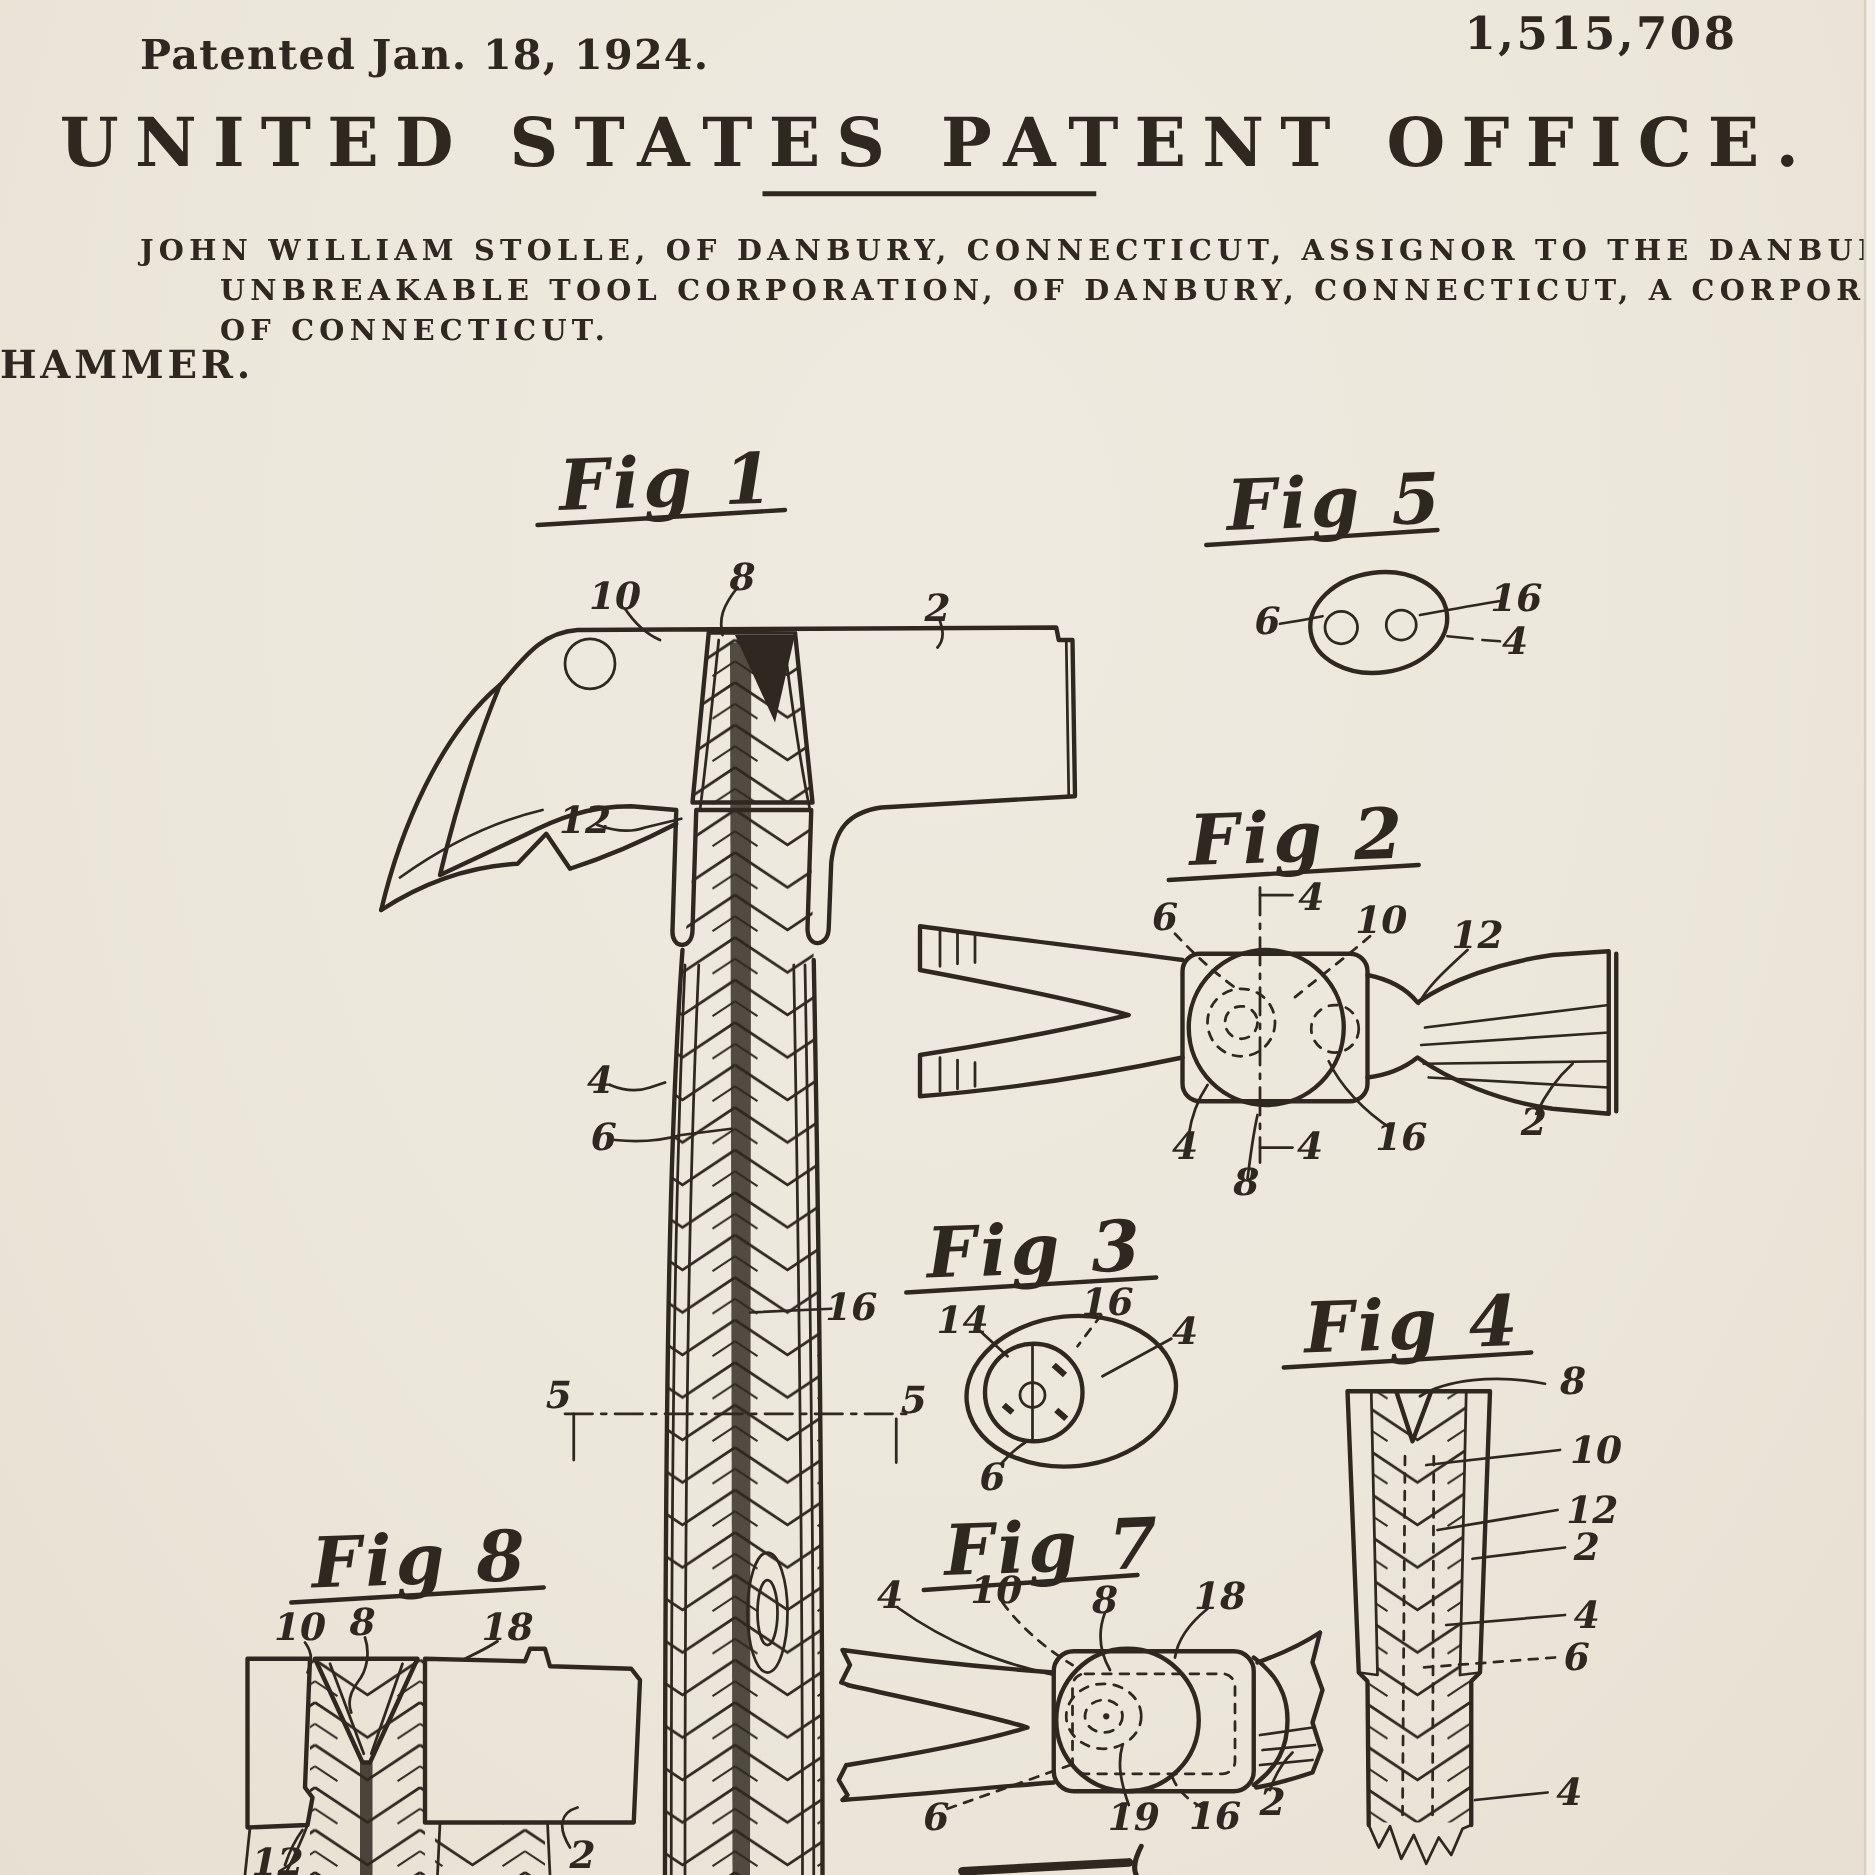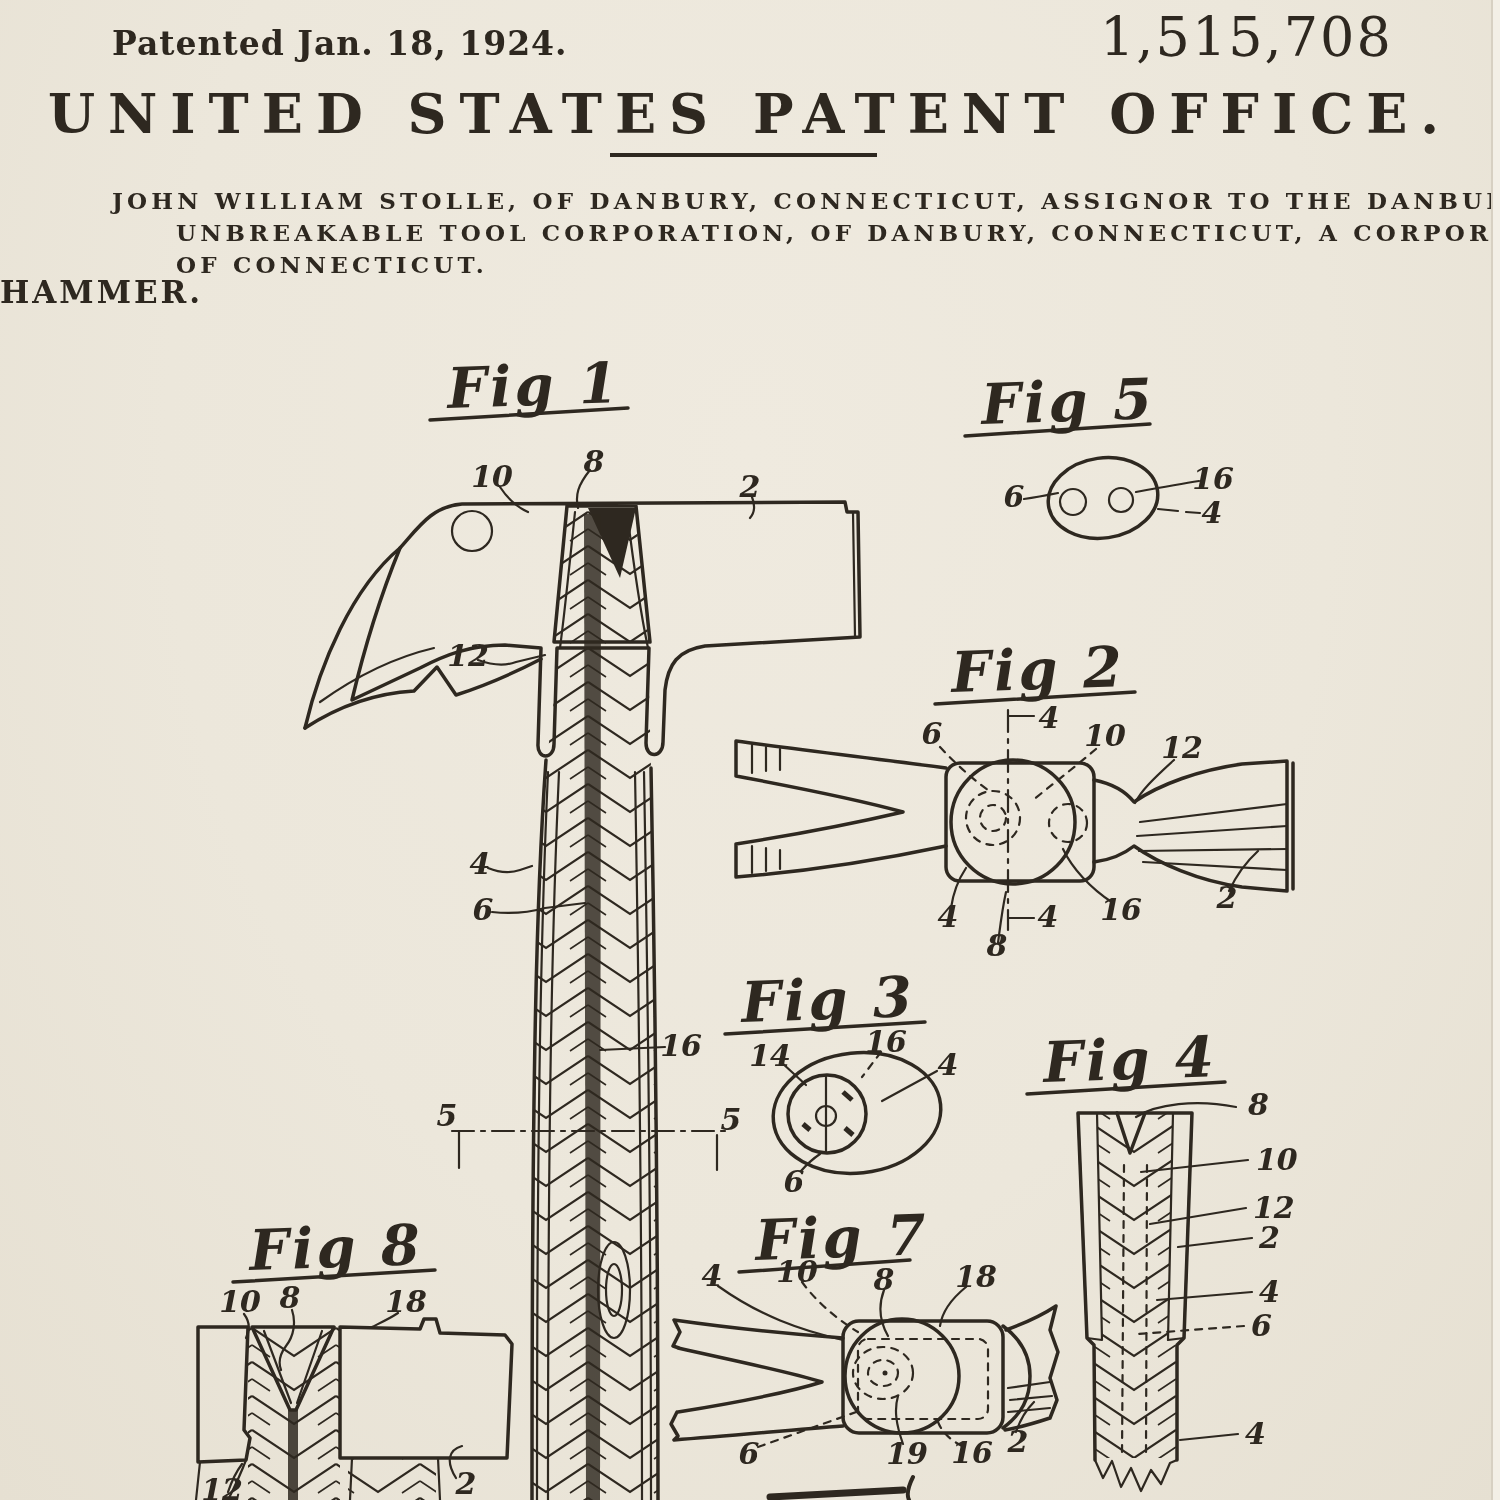--- a/index.html
+++ b/index.html
@@ -4,21 +4,21 @@
 <style>
   :root { --paper:#ece7db; --ink:#2e2820; }
   html,body { margin:0; padding:0; }
   body {
     width:1500px; height:1500px; position:relative; overflow:hidden;
     background: radial-gradient(ellipse at 50% 30%, #efeadf 0%, var(--paper) 55%, #e6e0d2 100%);
     font-family:"DejaVu Serif", serif; color:var(--ink);
   }
   .abs { position:absolute; }
   .patented { left:112px; top:24px; font-size:33px; font-weight:bold; letter-spacing:1px; }
-  .patnum   { left:1100px; top:6px; width:290px; text-align:right; font-size:54px; font-weight:normal; letter-spacing:2px; }
+  .patnum   { left:1100px; top:6px; width:290px; text-align:right; font-size:36px; font-weight:bold; letter-spacing:2px; }
   .office   { left:0; right:0; top:82px; text-align:center; font-size:54px; font-weight:bold; letter-spacing:13px; }
   .divider  { left:610px; top:153px; width:267px; height:4px; background:var(--ink); }
   .assign   { font-size:23px; font-weight:bold; letter-spacing:4.2px; white-space:nowrap; line-height:1; }
   .l1 { left:112px; top:189px; }
   .l2 { left:176px; top:221px; }
   .l3 { left:176px; top:253px; }
   .subject { left:0; right:0; top:274px; text-align:left; font-size:31px; font-weight:bold; letter-spacing:3px; }
   .scan-edge { left:1491px; top:0; width:9px; height:1500px; background:#f3efe6; border-left:2px solid #d7d0c2; }
   svg.sheet { position:absolute; left:0; top:0; }
   .ln  { fill:none; stroke:var(--ink); stroke-width:3.5; stroke-linecap:round; stroke-linejoin:round; }

